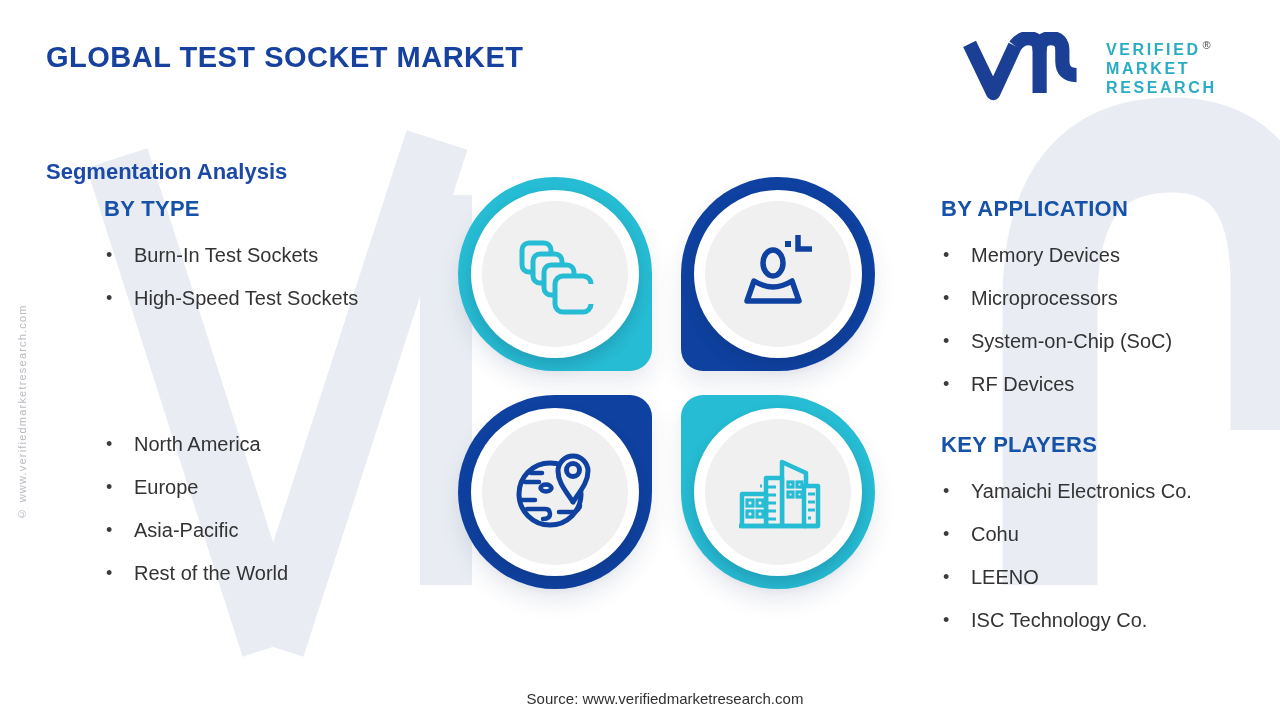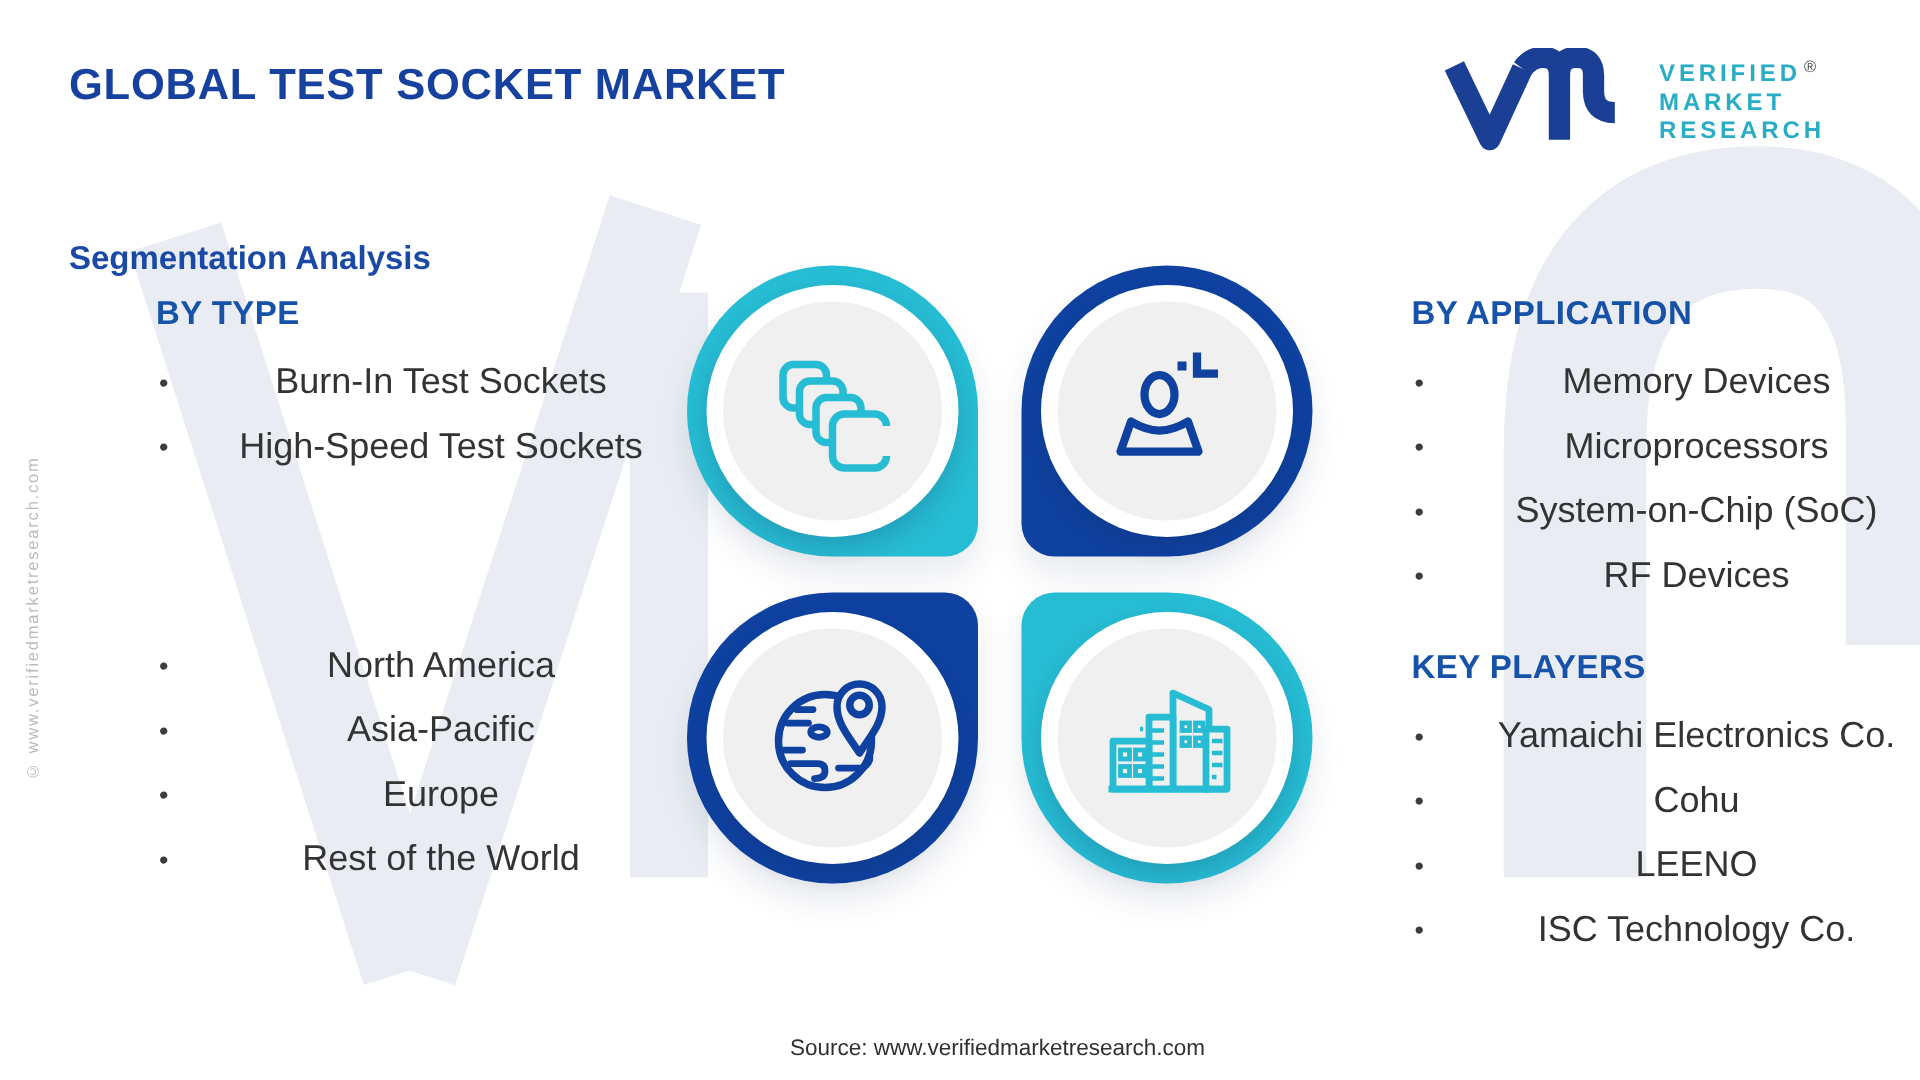--- a/index.html
+++ b/index.html
@@ -44,22 +44,22 @@
 
   
   .section{position:absolute;z-index:2;width:350px;}
   .sec-tl{left:104px;top:196px;}
   .sec-bl{left:104px;top:432px;}
   .sec-tr{left:941px;top:196px;}
   .sec-br{left:941px;top:432px;}
   .section h3{font-size:22px;font-weight:bold;color:var(--heading-blue);
     letter-spacing:.3px;margin-bottom:21px;}
   .section ul{list-style:none;}
-  .section li{position:relative;padding-left:30px;font-size:24px;color:var(--text);
-    height:24px;line-height:24px;margin-bottom:19px;white-space:nowrap;text-align:center;}
+  .section li{position:relative;padding-left:30px;font-size:20px;color:var(--text);
+    height:24px;line-height:24px;margin-bottom:19px;white-space:nowrap;}
   .section li::before{content:"•";position:absolute;left:2px;top:0;color:#3c3c3c;font-size:18px;}
 
   
   .petal{position:absolute;z-index:1;width:194px;height:194px;
     display:flex;align-items:center;justify-content:center;
     box-shadow:0 12px 22px rgba(25,50,100,.10);}
   .petal-tl{left:458px;top:177px;background:var(--teal); border-radius:50% 50% 22px 50%;}
   .petal-tr{left:681px;top:177px;background:var(--blue); border-radius:50% 50% 50% 22px;}
   .petal-bl{left:458px;top:395px;background:var(--blue); border-radius:50% 22px 50% 50%;}
   .petal-br{left:681px;top:395px;background:var(--teal); border-radius:22px 50% 50% 50%;}
@@ -113,22 +113,22 @@
     <h3>BY TYPE</h3>
     <ul>
       <li>Burn-In Test Sockets</li>
       <li>High-Speed Test Sockets</li>
     </ul>
   </div>
 
   <div class="section sec-bl">
     <ul>
       <li>North America</li>
+      <li>Europe</li>
       <li>Asia-Pacific</li>
-      <li>Europe</li>
       <li>Rest of the World</li>
     </ul>
   </div>
 
   <div class="section sec-tr">
     <h3>BY APPLICATION</h3>
     <ul>
       <li>Memory Devices</li>
       <li>Microprocessors</li>
       <li>System-on-Chip (SoC)</li>

